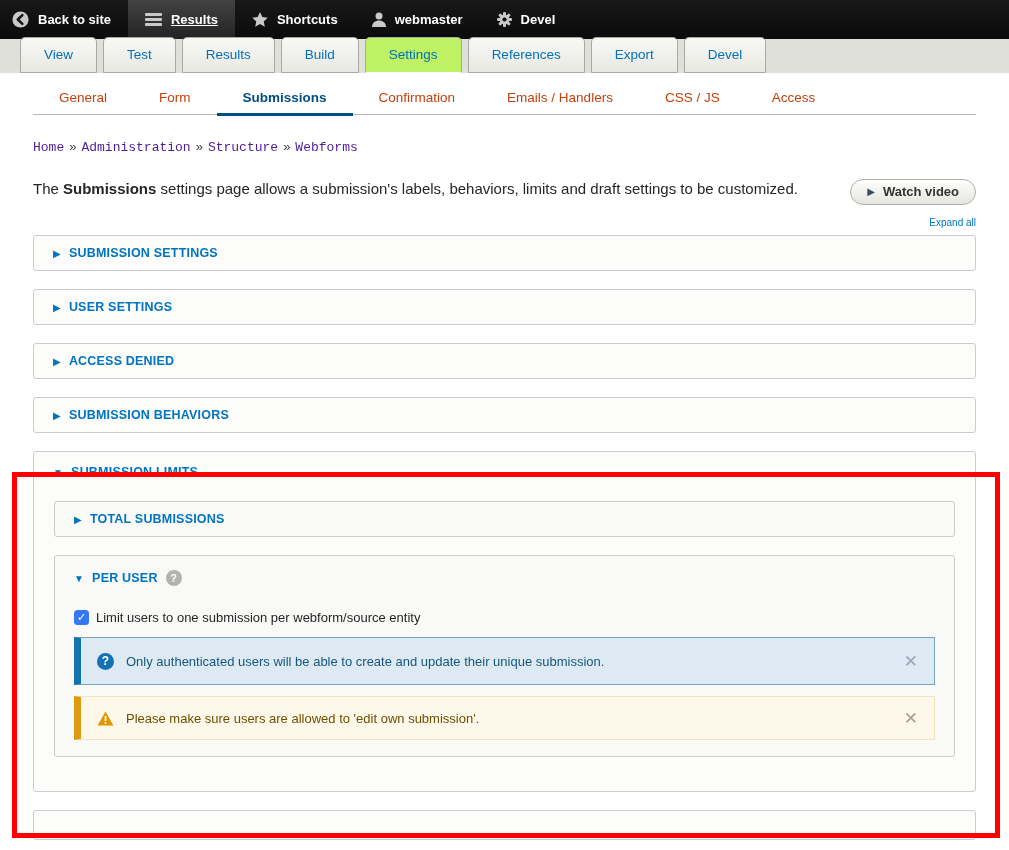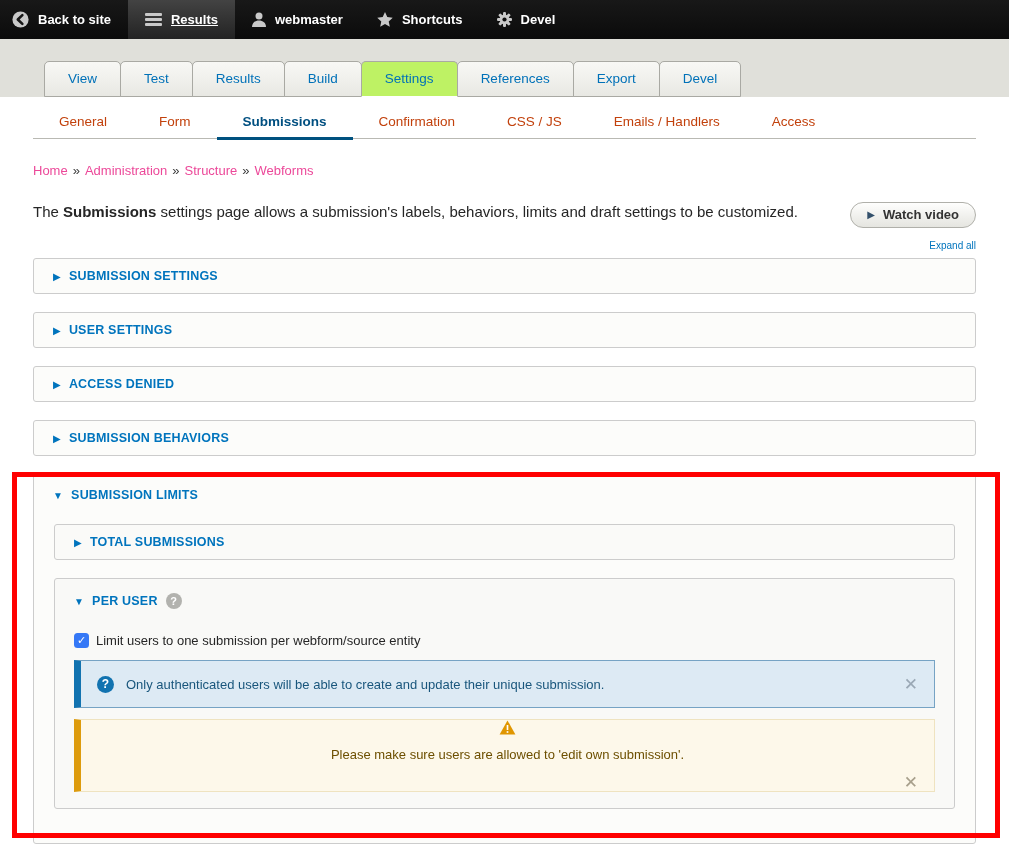--- a/index.html
+++ b/index.html
@@ -12,34 +12,34 @@
 
   
   .toolbar { height:39px; background:linear-gradient(#181818,#0b0b0b); display:flex; align-items:stretch; }
   .tb-item { display:flex; align-items:center; gap:9px; padding:0 17px; color:#fff; font-size:13px; font-weight:bold; cursor:pointer; }
   .tb-item:first-child { padding-left:12px; }
   .tb-item.active { background:linear-gradient(#434343,#232323); }
   .tb-item.active .tb-label { text-decoration:underline; }
   .tb-icon { display:inline-flex; }
 
   
-  .band { height:58px; background:#e0e0da; display:flex; align-items:flex-end; padding-left:44px; }
+  .band { height:34px; background:#e0e0da; display:flex; align-items:flex-end; padding-left:20px;gap:7px; }
   .ptab { font-size:13.5px; color:#0071b8; padding:9px 23px 10px; background:linear-gradient(#f8f8f5,#e8e8e3);
           border:1px solid #a9a9a3; border-radius:5px 5px 0 0; margin-right:-1px; position:relative; cursor:pointer; }
   .ptab.active { background:#bef264; border-bottom-color:#fff; z-index:2; }
 
   
   main { padding:0 33px; position:relative; }
 
   .sec-tabs { display:flex; padding-top:10px; border-bottom:1px solid #b9b9b3; }
   .stab { font-size:13.5px; color:#c2410c; padding:7px 26px 8px; border-bottom:3px solid transparent; margin-bottom:-2px; cursor:pointer; z-index:1; }
   .stab.active { color:#004f80; font-weight:bold; border-bottom-color:#00517f; }
 
   .breadcrumb { margin-top:24px; font-size:13px; }
-  .breadcrumb a { color:#ec4899; }
+  .breadcrumb a { color:#4c1d95;font-family:Liberation Mono, monospace; }
   .breadcrumb .sep { color:#3c3c3c; margin:0 5px; }
 
   .intro { display:flex; align-items:flex-start; gap:22px; margin-top:24px; }
   .intro p { flex:1; font-size:15px; line-height:20px; color:#262626; }
   .watch-btn { display:inline-flex; align-items:center; gap:8px; border-radius:20px; padding:4px 16px 5px;
                border:1px solid #b0b0aa; background:linear-gradient(#fefefd,#e5e5e0); font-weight:bold;
                font-size:13px; color:#333; cursor:pointer; white-space:nowrap; font-family:inherit; }
   .watch-btn .play { color:#33506b; font-size:10px; }
 
   .expand-all { text-align:right; margin:12px 0 7px; font-size:10px; }
@@ -58,21 +58,21 @@
   .nested.per-user > .fs-summary { padding:14px 19px; }
   .help-icon { width:16px; height:16px; border-radius:50%; background:#b2b2ae; color:#fff; font-size:11px;
                font-weight:bold; display:inline-flex; align-items:center; justify-content:center; cursor:pointer; }
 
   .checkbox-row { display:flex; align-items:center; gap:7px; margin:10px 19px 0; font-size:13px; }
   .checkbox { width:15px; height:15px; border-radius:3.5px; background:#3578f6; color:#fff; font-size:11px;
               display:inline-flex; align-items:center; justify-content:center; cursor:pointer; flex:none; }
 
   .msg { display:flex; align-items:center; gap:12px; margin:12px 19px 0; padding:0 16px; font-size:13px; }
   .msg.info { min-height:48px; background:#ddeaf4; border:1px solid #76a3c4; border-left:7px solid #1273b0; color:#19567c; }
-  .msg.warning { min-height:44px; margin-top:11px; background:#fdf8ea; border:1px solid #efe3c0; border-left:7px solid #dd9b0d; color:#6d4f00;flex-direction:column; }
+  .msg.warning { min-height:44px; margin-top:11px; background:#fdf8ea; border:1px solid #efe3c0; border-left:7px solid #dd9b0d; color:#6d4f00; }
   .msg-close { margin-left:auto; font-size:17px; color:#9aa8b5; cursor:pointer; line-height:1; }
   .msg.warning .msg-close { color:#a8a08c; }
   .info-badge { width:17px; height:17px; border-radius:50%; background:#1273b0; color:#fff; font-weight:bold;
                 font-size:12px; display:inline-flex; align-items:center; justify-content:center; flex:none; }
   .warn-icon { display:inline-flex; flex:none; }
 
   .fieldset.partial { height:30px; margin-bottom:0; }
 
   
   .red-box { position:absolute; left:12px; top:472px; width:988px; height:366px;
@@ -98,36 +98,36 @@
             <rect width="17" height="3" rx="1"></rect>
             <rect y="5" width="17" height="3" rx="1"></rect>
             <rect y="10" width="17" height="3" rx="1"></rect>
           </g>
         </svg>
     </span>
     <span class="tb-label">Results</span>
   </div>
   <div class="tb-item">
     <span class="tb-icon">
+      <svg width="16" height="15" viewBox="0 0 20 19">
+          <polygon fill="#c9c9c9" points="10,0 12.9,6.4 19.8,7.2 14.7,11.9 16.1,18.8 10,15.3 3.9,18.8 5.3,11.9 0.2,7.2 7.1,6.4"></polygon>
+        </svg>
+    </span>
+    <span class="tb-label">Shortcuts</span>
+  </div>
+  <div class="tb-item">
+    <span class="tb-icon">
       <svg width="14" height="15" viewBox="0 0 16 17">
           <g fill="#c9c9c9">
             <circle cx="8" cy="4.5" r="4"></circle>
             <path d="M0 17c0-5 3.6-7.5 8-7.5s8 2.5 8 7.5z"></path>
           </g>
         </svg>
     </span>
     <span class="tb-label">webmaster</span>
-  </div>
-  <div class="tb-item">
-    <span class="tb-icon">
-      <svg width="16" height="15" viewBox="0 0 20 19">
-          <polygon fill="#c9c9c9" points="10,0 12.9,6.4 19.8,7.2 14.7,11.9 16.1,18.8 10,15.3 3.9,18.8 5.3,11.9 0.2,7.2 7.1,6.4"></polygon>
-        </svg>
-    </span>
-    <span class="tb-label">Shortcuts</span>
   </div>
   <div class="tb-item">
     <span class="tb-icon">
       <svg width="15" height="15" viewBox="-10 -10 20 20">
           <g fill="#c9c9c9">
             <rect x="-2" y="-10" width="4" height="20" rx="1.5"></rect>
             <rect x="-2" y="-10" width="4" height="20" rx="1.5" transform="rotate(45)"></rect>
             <rect x="-2" y="-10" width="4" height="20" rx="1.5" transform="rotate(90)"></rect>
             <rect x="-2" y="-10" width="4" height="20" rx="1.5" transform="rotate(135)"></rect>
             <circle r="6.5"></circle>
@@ -150,22 +150,22 @@
   <div class="ptab">Devel</div>
 </div>
 
 <main>
 
   <nav class="sec-tabs">
     <div class="stab">General</div>
     <div class="stab">Form</div>
     <div class="stab active">Submissions</div>
     <div class="stab">Confirmation</div>
+    <div class="stab">Emails / Handlers</div>
     <div class="stab">CSS / JS</div>
-    <div class="stab">Emails / Handlers</div>
     <div class="stab">Access</div>
   </nav>
 
   <div class="breadcrumb">
     <a href="#">Home</a><span class="sep">»</span><a href="#">Administration</a><span class="sep">»</span><a href="#">Structure</a><span class="sep">»</span><a href="#">Webforms</a>
   </div>
 
   <div class="intro">
     <p><span>The </span><strong>Submissions</strong><span> settings page allows a submission's labels, behaviors, limits and draft settings to be customized.</span></p>
     <button class="watch-btn">

